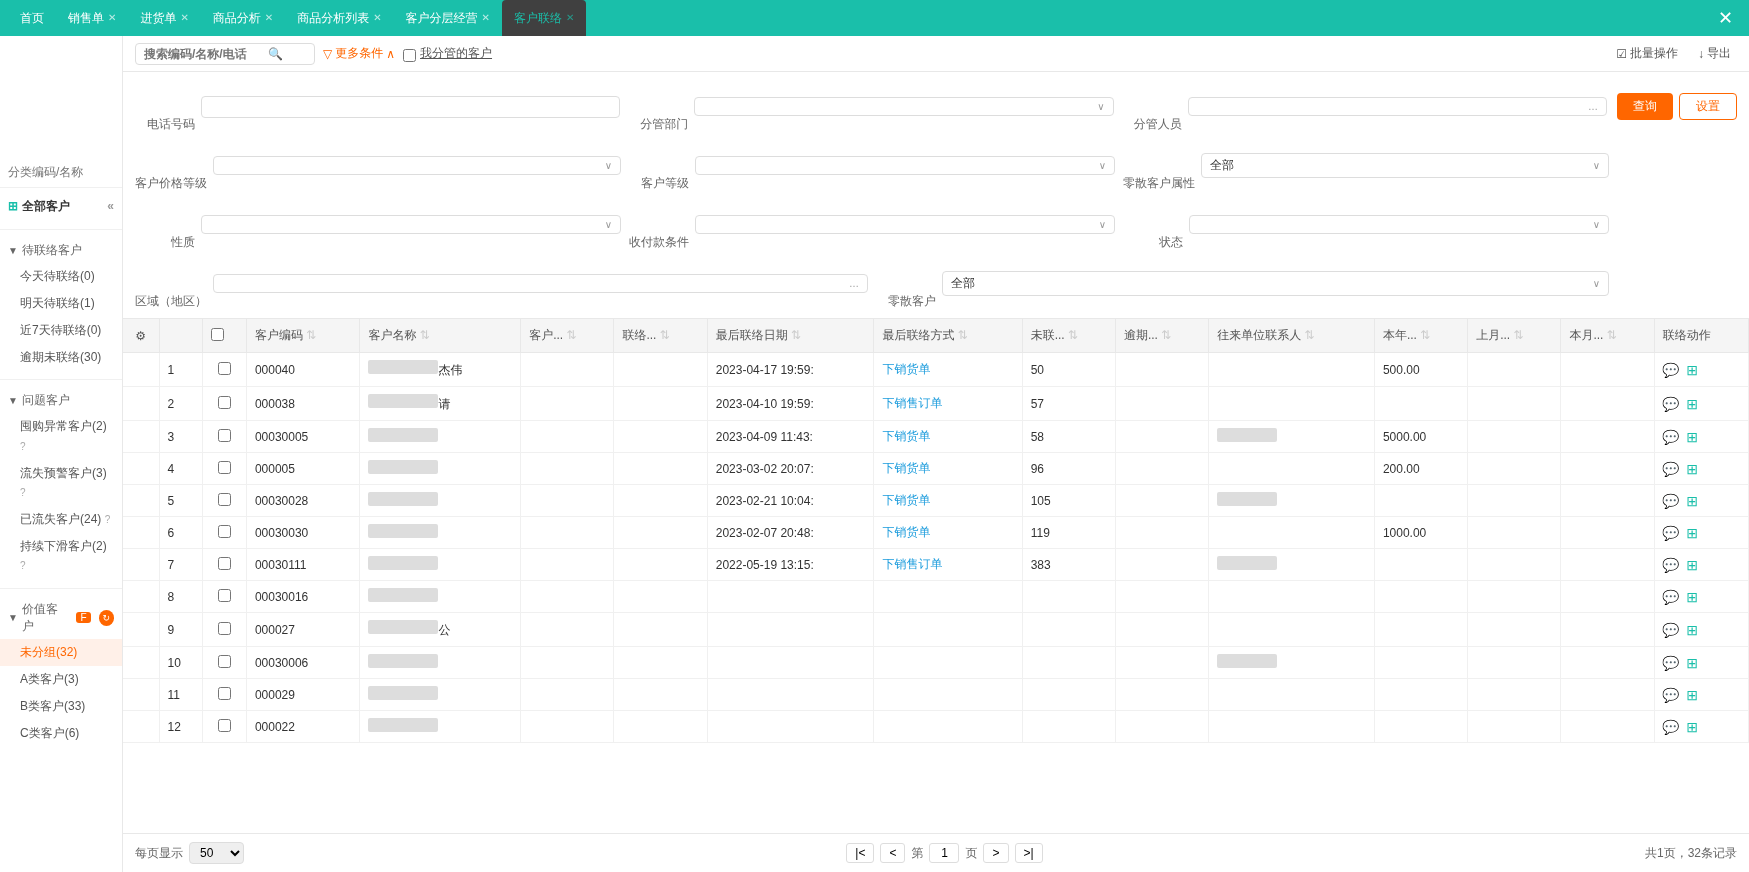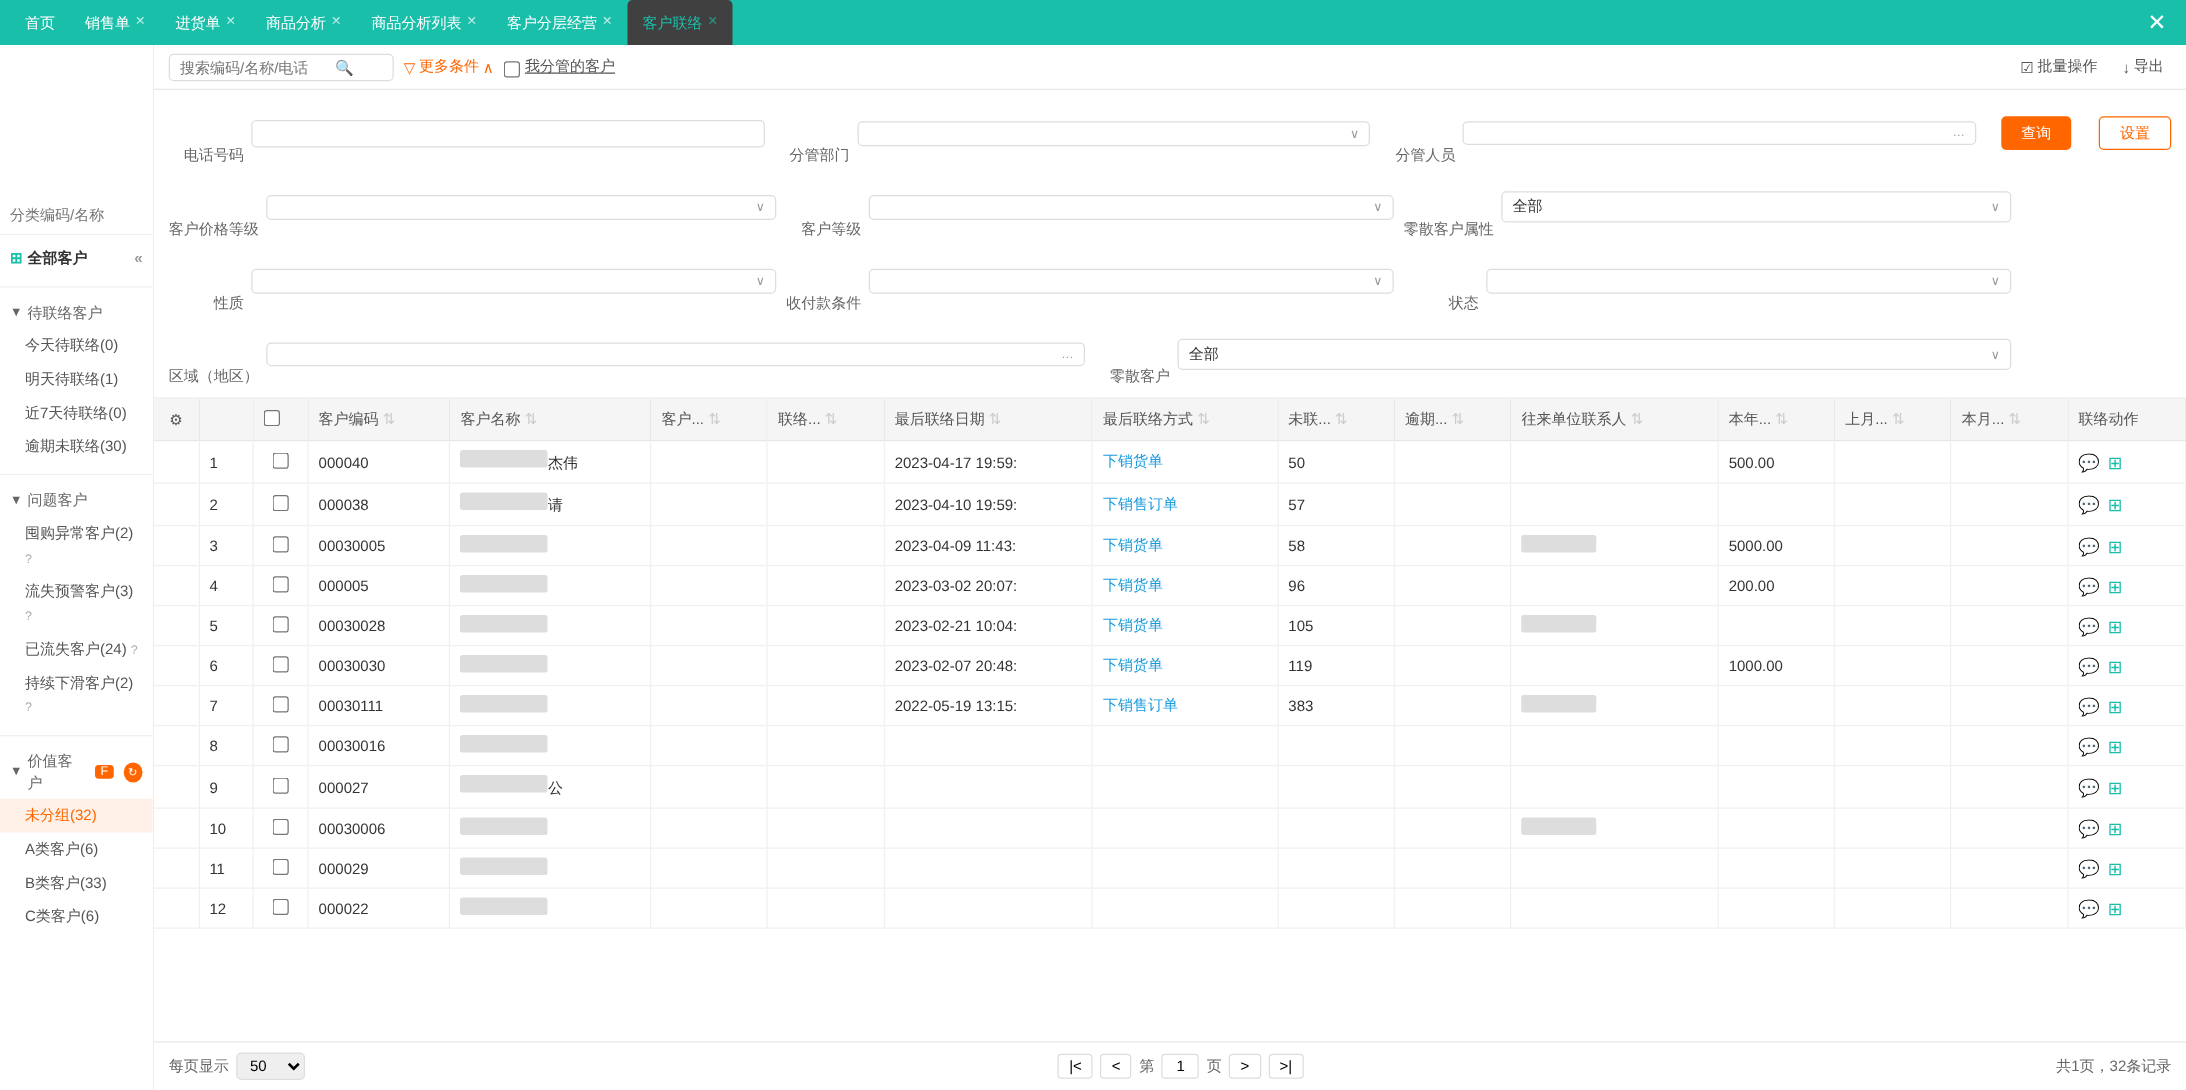--- a/index.html
+++ b/index.html
@@ -136,20 +136,21 @@
       padding: 3px 8px;
       gap: 4px;
       width: 180px;
     }
     .filter-search input {
       border: none;
       outline: none;
       font-size: 12px;
       color: #7f1d1d;
       width: 120px;
+      font-weight: bold;
     }
     .more-conditions {
       display: flex;
       align-items: center;
       color: #ff6600;
       gap: 3px;
       cursor: pointer;
     }
     .my-customers {
       display: flex;
@@ -213,22 +214,22 @@
       color: #333;
       background: white;
       display: flex;
       align-items: center;
       justify-content: space-between;
       cursor: pointer;
     }
     .filter-select-wrap .arrow { color: #999; font-size: 10px; }
     .filter-actions {
       display: flex;
-      gap: 22px;
-      margin-left: 12px;
+      gap: 6px;
+      margin-left: 2px;
     }
     .btn-query {
       background: #ff6600;
       color: white;
       border: none;
       border-radius: 4px;
       padding: 4px 16px;
       cursor: pointer;
       font-size: 12px;
     }
@@ -427,21 +428,21 @@
     <div class="sidebar-divider"></div>
 
     <div class="sidebar-section">
       <div class="sidebar-group-label">
         <span class="arrow">▼</span>
         <span>价值客户</span>
         <span style="margin-left:4px; background:#ff6600; color:white; border-radius:3px; padding:0 4px; font-size:10px;">F</span>
         <span style="margin-left:4px; background:#ff6600; color:white; border-radius:50%; width:16px; height:16px; font-size:9px; display:inline-flex; align-items:center; justify-content:center;">↻</span>
       </div>
       <div class="sidebar-item active">未分组(32)</div>
-      <div class="sidebar-item">A类客户(6)</div>
+      <div class="sidebar-item">A类客户(3)</div>
       <div class="sidebar-item">B类客户(33)</div>
       <div class="sidebar-item">C类客户(6)</div>
     </div>
   </div>
 
   <div class="content-area">
 
     <div class="filter-bar">
       <div class="filter-search">
         <input type="text" placeholder="搜索编码/名称/电话" style="">

